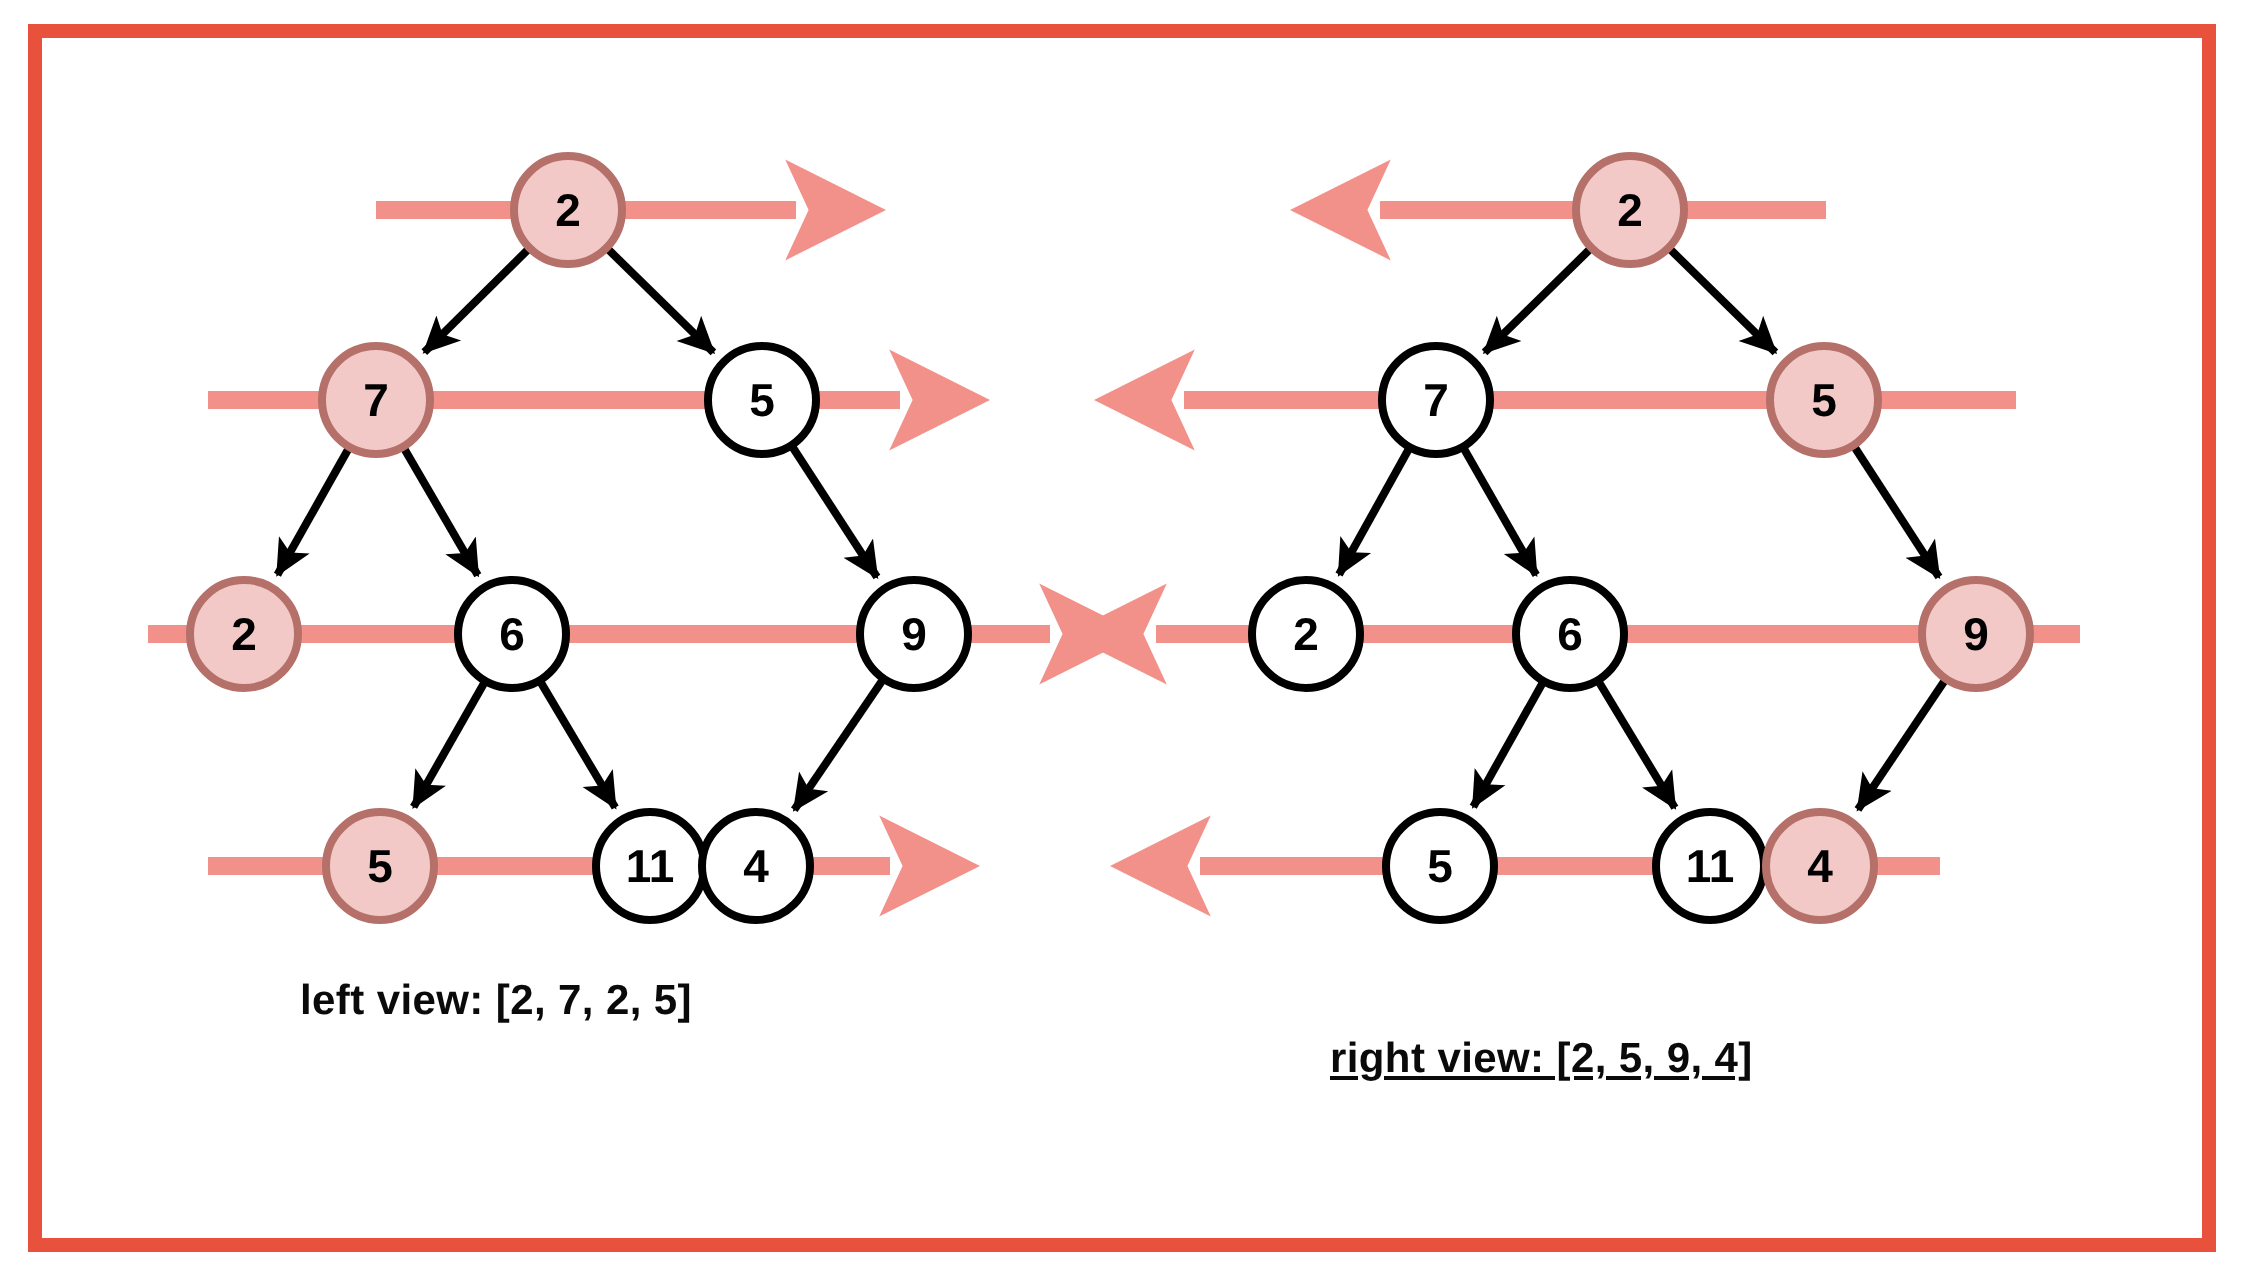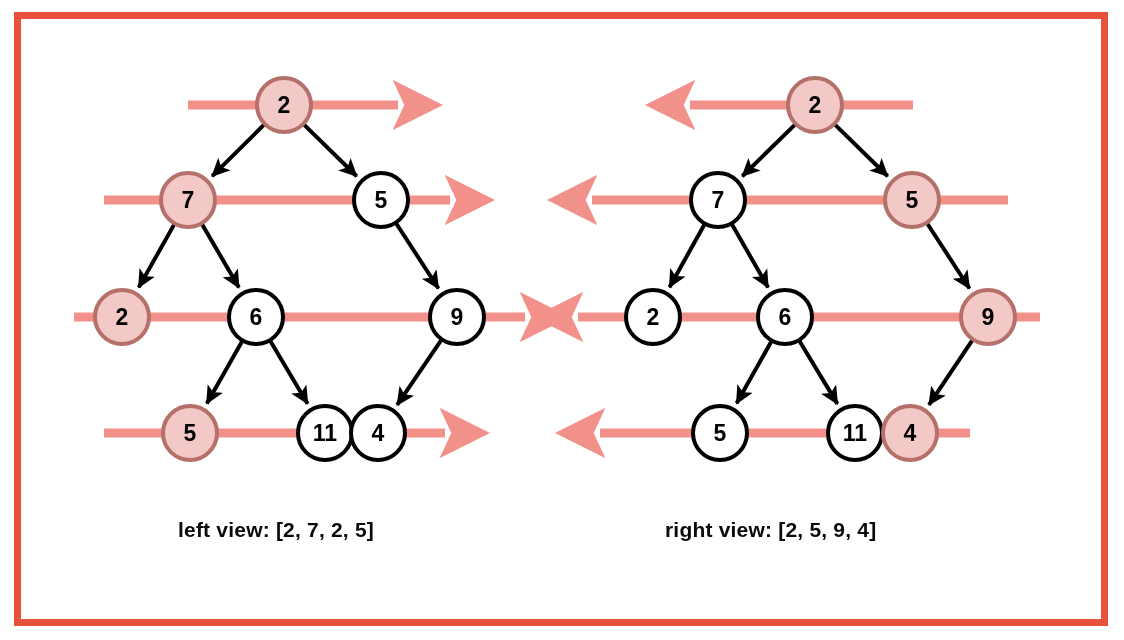--- a/index.html
+++ b/index.html
@@ -33,22 +33,22 @@
   }
   .panel-caption {
     position: absolute;
     font-family: "Liberation Sans", sans-serif;
     font-weight: bold;
     font-size: 21px;
     color: #0a0a0a;
     white-space: nowrap;
     letter-spacing: 0.2px;
   }
-  #caption-left  { left: 150px; top: 518px; margin-left: 28px; }
-  #caption-right { left: 665px; top: 518px; }
+  #caption-left  { left: 150px; top: 489px; }
+  #caption-right { left: 665px; top: 518px; text-decoration: underline; }
 </style>
 </head>
 <body>
 
 <div id="figure-frame"></div>
 
 <svg id="diagram-canvas" viewBox="0 0 1124 640">
   <defs>
     <marker id="sweep-arrow-right" markerWidth="6" markerHeight="6" refX="0.6" refY="3" orient="auto" markerUnits="strokeWidth">
       <path d="M0,0.2 L5.6,3 L0,5.8 L1.3,3 Z" fill="#f2918a"></path>

